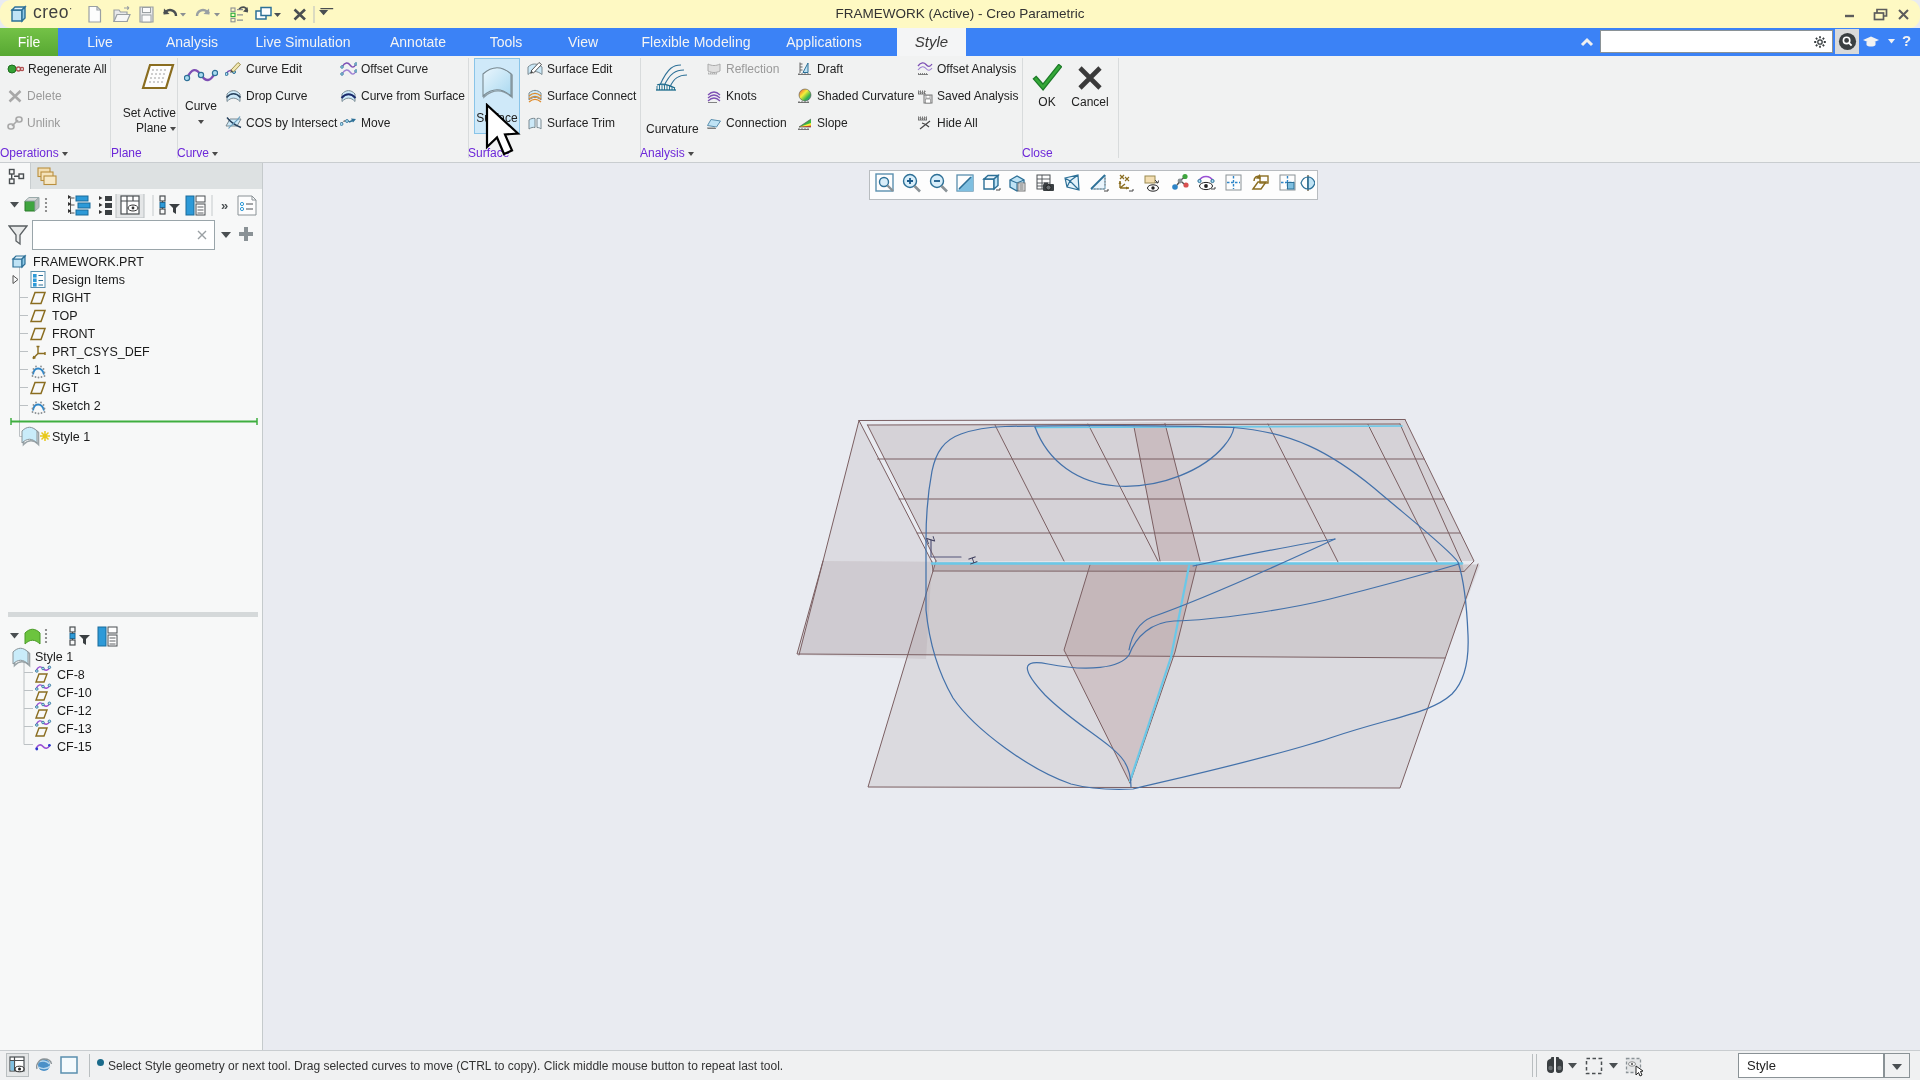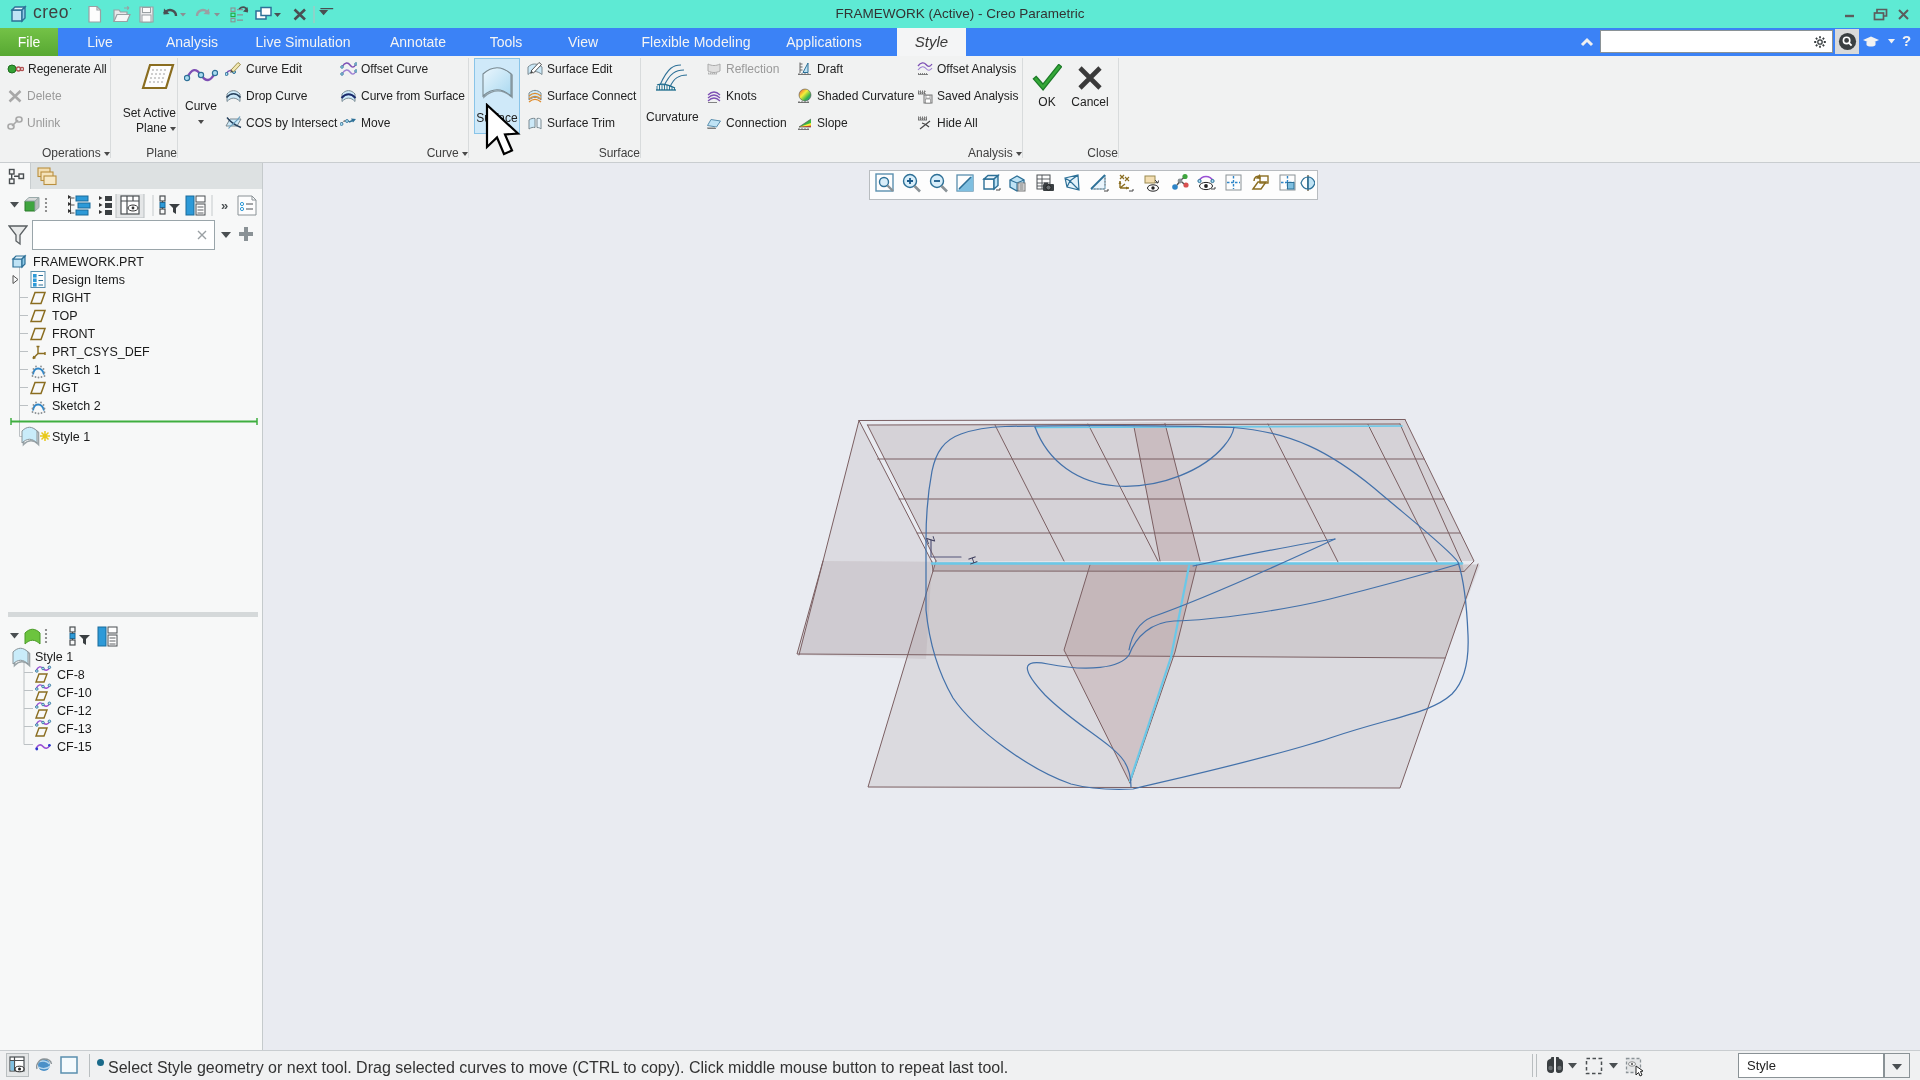--- a/index.html
+++ b/index.html
@@ -1,30 +1,30 @@
 <!DOCTYPE html>
 <html><head>
 <meta charset="utf-8">
 <style>
 * { margin:0; padding:0; box-sizing:border-box; }
 html,body { width:1920px; height:1080px; overflow:hidden; }
 body { font-family:"Liberation Sans", sans-serif; position:relative; background:#e9ebf1; }
 .abs { position:absolute; }
 
-#titlebar { left:0; top:0; width:1920px; height:28px; background:#5eead4; }
+#titlebar { left:0; top:0; width:1920px; height:28px; background:#fef9c3;border-radius:11px; }
 #title-text { left:0; top:0; width:1920px; height:28px; line-height:28px; text-align:center; font-size:13.5px; color:#333; }
 
 #tabbar { left:0; top:28px; width:1920px; height:28px; background:#3b82f6; }
 .tab { position:absolute; top:0; height:28px; line-height:28px; color:#f4f4f4; font-size:14px; text-align:center; }
 #tab-file { left:0; width:58px; background:linear-gradient(#74c247,#57a832); color:#fff; }
 #tab-style { background:#f4f5f6; color:#3a3a3a; font-style:italic; font-size:15px; }
 
 #ribbon { left:0; top:56px; width:1920px; height:107px; background:#f1f2f2; border-bottom:1px solid #c9cdd0; }
 .rsep { position:absolute; top:2px; height:100px; width:1px; background:#d8dbdc; }
-.rlabel { position:absolute; top:89px; height:16px; line-height:16px; font-size:12px; color:#404040; text-align:right; white-space:nowrap; }
+.rlabel { position:absolute; top:89px; height:16px; line-height:16px; font-size:12px; color:#6d28d9; text-align:left; white-space:nowrap; }
 .rsmall { position:absolute; height:22px; font-size:12px; color:#222; white-space:nowrap; display:flex; align-items:center; gap:4px; }
 .rsmall.dis { color:#9a9a9a; }
 .rbig { position:absolute; text-align:center; font-size:12px; color:#222; }
 .down { display:inline-block; width:0; height:0; border-left:3.5px solid transparent; border-right:3.5px solid transparent; border-top:4px solid #4a4a4a; vertical-align:middle; }
 
 #lpanel { left:0; top:163px; width:263px; height:887px; background:#f7f8f8; border-right:1px solid #c5cacc; }
 
 #gfx { left:263px; top:163px; width:1657px; height:887px; background:#e9ebf1; }
 #gtoolbar { position:absolute; left:606px; top:7px; width:449px; height:30px; background:#fdfdfd; border:1px solid #b8bcc0; }
 
@@ -271,21 +271,21 @@
           <path d="M8 27 L8 21"></path>
           <path d="M10.5 27 L10.5 21"></path>
           <path d="M13 27 L13 22"></path>
           <path d="M15.5 27 L15.5 23"></path>
           <path d="M18 27 L18 24"></path>
           <path d="M20.5 27 L20.5 25"></path>
         </g>
         <path d="M3 22 C8 20 13 21 21 25" fill="none" stroke="#1a6a8a" stroke-width="1.2"></path>
         <path d="M6 22 C14 4 20 2 27 2 M10 23 C16 10 22 7 30 7 M16 24 C20 14 26 12 33 12" fill="none" stroke="#2d7097" stroke-width="1.1"></path>
       </svg>
-    <div style="margin-top:14px">Curvature</div>
+    <div style="margin-top:26px">Curvature</div>
   </div>
   <div class="rsmall dis" style="left:706px;top:2px"><svg width="16" height="16" viewBox="0 0 16 16">
         <path d="M2 3 C6 5 10 5 14 3 L14 10 C10 12 6 12 2 10 Z" fill="#e0e0e0" stroke="#aaa"></path>
         <path d="M2 13 L11 13 M2.5 13 L2.5 11.5 M4.5 13 L4.5 11.5 M6.5 13 L6.5 11.5 M8.5 13 L8.5 11.5 M10.5 13 L10.5 11.5" stroke="#aaa" stroke-width="0.8"></path>
       </svg>Reflection</div>
   <div class="rsmall" style="left:706px;top:29px"><svg width="16" height="16" viewBox="0 0 16 16">
         <path d="M2 7 C6 3 10 3 14 7 M2 10 C6 6 10 6 14 10 M2 13 C6 9 10 9 14 13" fill="none" stroke="#7d4fb4" stroke-width="1.2"></path>
         <path d="M2 14.5 L11 14.5" stroke="#666" stroke-width="0.8"></path>
       </svg>Knots</div>
   <div class="rsmall" style="left:706px;top:56px"><svg width="16" height="16" viewBox="0 0 16 16">
@@ -799,21 +799,21 @@
   <svg class="abs" style="left:35px;top:5px" width="18" height="18" viewBox="0 0 18 18">
       <circle cx="9" cy="9" r="6" fill="#4a90c8"></circle>
       <path d="M4 6 C7 4 12 5 14.5 8 M3.5 11 C7 13.5 12.5 13 15 10" fill="none" stroke="#b8d8ee" stroke-width="1.4"></path>
       <path d="M2 13 C0.5 9 4 3 9 3 C13 3 16 5 16.5 8" fill="none" stroke="#8a9296" stroke-width="1.3"></path>
     </svg>
   <svg class="abs" style="left:60px;top:5px" width="19" height="19" viewBox="0 0 19 19">
       <rect x="1" y="1" width="16" height="16" fill="#f4fafd" stroke="#5a8fae" stroke-width="1.5"></rect>
     </svg>
   <div class="abs" style="left:89px;top:3px;width:1px;height:23px;background:#b9bec0;"></div>
   <div class="abs" style="left:97px;top:8px;width:7px;height:7px;border-radius:50%;background:#1a6a8a;"></div>
-  <div class="abs" style="left:108px;top:8px;font-size:16px;color:#333;">Select Style geometry or next tool. Drag selected curves to move (CTRL to copy). Click middle mouse button to repeat last tool.</div>
+  <div class="abs" style="left:108px;top:8px;font-size:12px;color:#333;">Select Style geometry or next tool. Drag selected curves to move (CTRL to copy). Click middle mouse button to repeat last tool.</div>
   <div class="abs" style="left:1532px;top:3px;width:1px;height:23px;background:#b9bec0;"></div>
   <div class="abs" style="left:1536px;top:3px;width:1px;height:23px;background:#b9bec0;"></div>
   <svg class="abs" style="left:1545px;top:4px" width="20" height="20" viewBox="0 0 20 20">
       <g fill="#3a3f42">
         <path d="M2 8 C2 5 4 4 5.5 4 L6.5 2 L9 2 L9 16 C9 17.5 7.5 18 6 18 C3.5 18 2 16.5 2 14 Z"></path>
         <path d="M18 8 C18 5 16 4 14.5 4 L13.5 2 L11 2 L11 16 C11 17.5 12.5 18 14 18 C16.5 18 18 16.5 18 14 Z"></path>
       </g>
       <circle cx="5.5" cy="13" r="2.2" fill="#6a6f72"></circle>
       <circle cx="14.5" cy="13" r="2.2" fill="#6a6f72"></circle>
     </svg>

